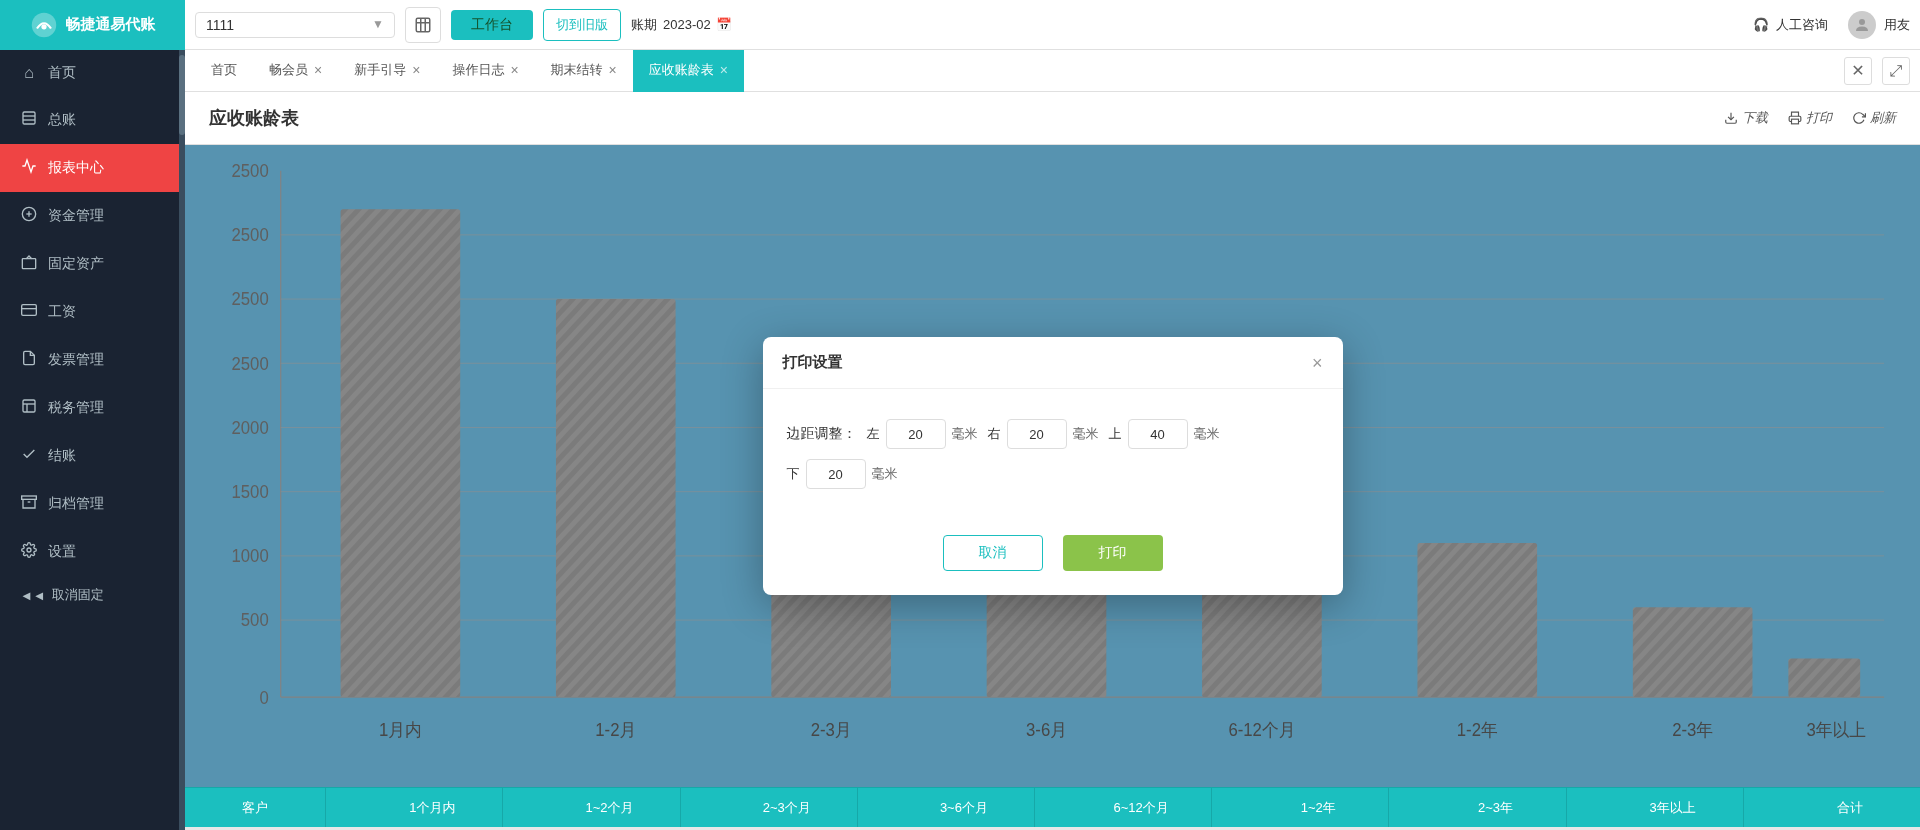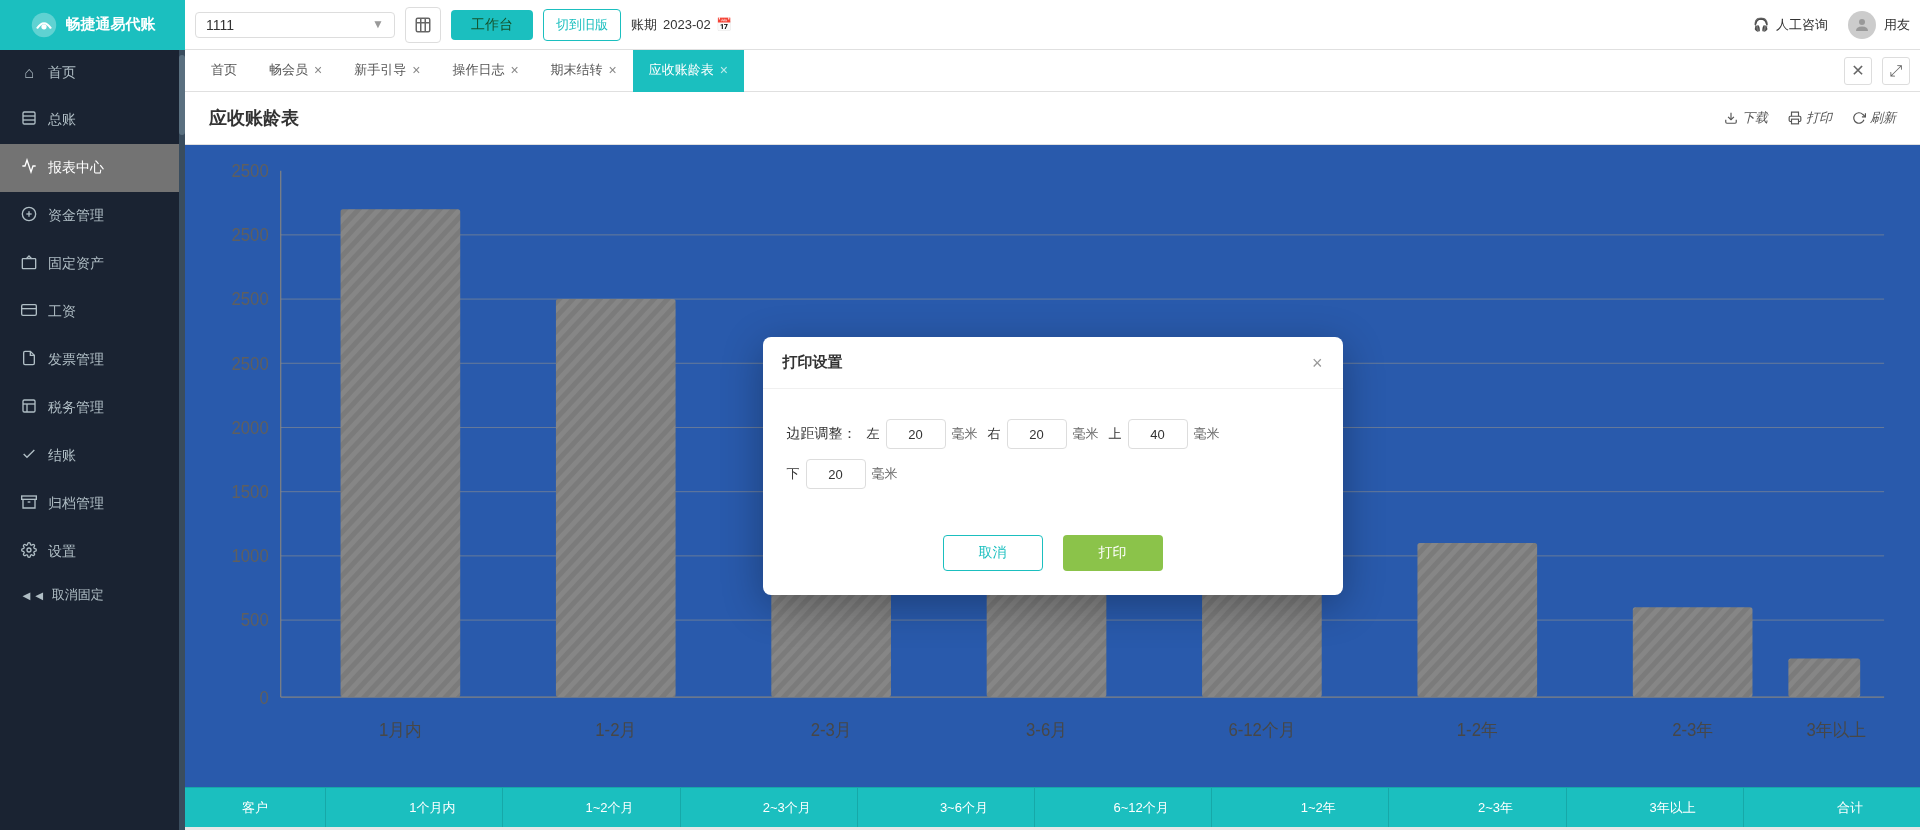--- a/index.html
+++ b/index.html
@@ -136,21 +136,21 @@
     .sidebar-item {
       display: flex;
       align-items: center;
       gap: 10px;
       padding: 14px 20px;
       cursor: pointer;
       font-size: 14px;
       color: #b0bec5;
       transition: background 0.2s;
     }
-    .sidebar-item.active { background: #737373; color: #fff; }
+    .sidebar-item.active { background: #ef4444; color: #fff; }
     .sidebar-item .item-icon {
       width: 18px;
       text-align: center;
       font-size: 16px;
     }
     .sidebar-scroll {
       width: 6px;
       background: #3a4d5e;
       position: absolute;
       right: 0;
@@ -613,21 +613,21 @@
           <div class="action-btn">
             <svg width="14" height="14" viewBox="0 0 24 24" fill="none" stroke="#555" stroke-width="2">
               <polyline points="23 4 23 10 17 10"></polyline>
               <path d="M20.49 15a9 9 0 11-2.12-9.36L23 10"></path>
             </svg>
             <span>刷新</span>
           </div>
         </div>
       </div>
 
-      <div style="position:relative; flex:1; background:#3b82f6; height: calc(100% - 56px - 40px);">
+      <div style="position:relative; flex:1; background:#7dd3fc; height: calc(100% - 56px - 40px);">
         <svg width="100%" height="100%" viewBox="0 0 1450 500" preserveAspectRatio="none">
 
           <line x1="80" y1="20" x2="80" y2="430" stroke="#bbb" stroke-width="1"></line>
           <line x1="80" y1="430" x2="1420" y2="430" stroke="#bbb" stroke-width="1"></line>
 
           <line x1="80" y1="70" x2="1420" y2="70" stroke="#ccc" stroke-width="0.5"></line>
           <line x1="80" y1="120" x2="1420" y2="120" stroke="#ccc" stroke-width="0.5"></line>
           <line x1="80" y1="170" x2="1420" y2="170" stroke="#ccc" stroke-width="0.5"></line>
           <line x1="80" y1="220" x2="1420" y2="220" stroke="#ccc" stroke-width="0.5"></line>
           <line x1="80" y1="270" x2="1420" y2="270" stroke="#ccc" stroke-width="0.5"></line>

